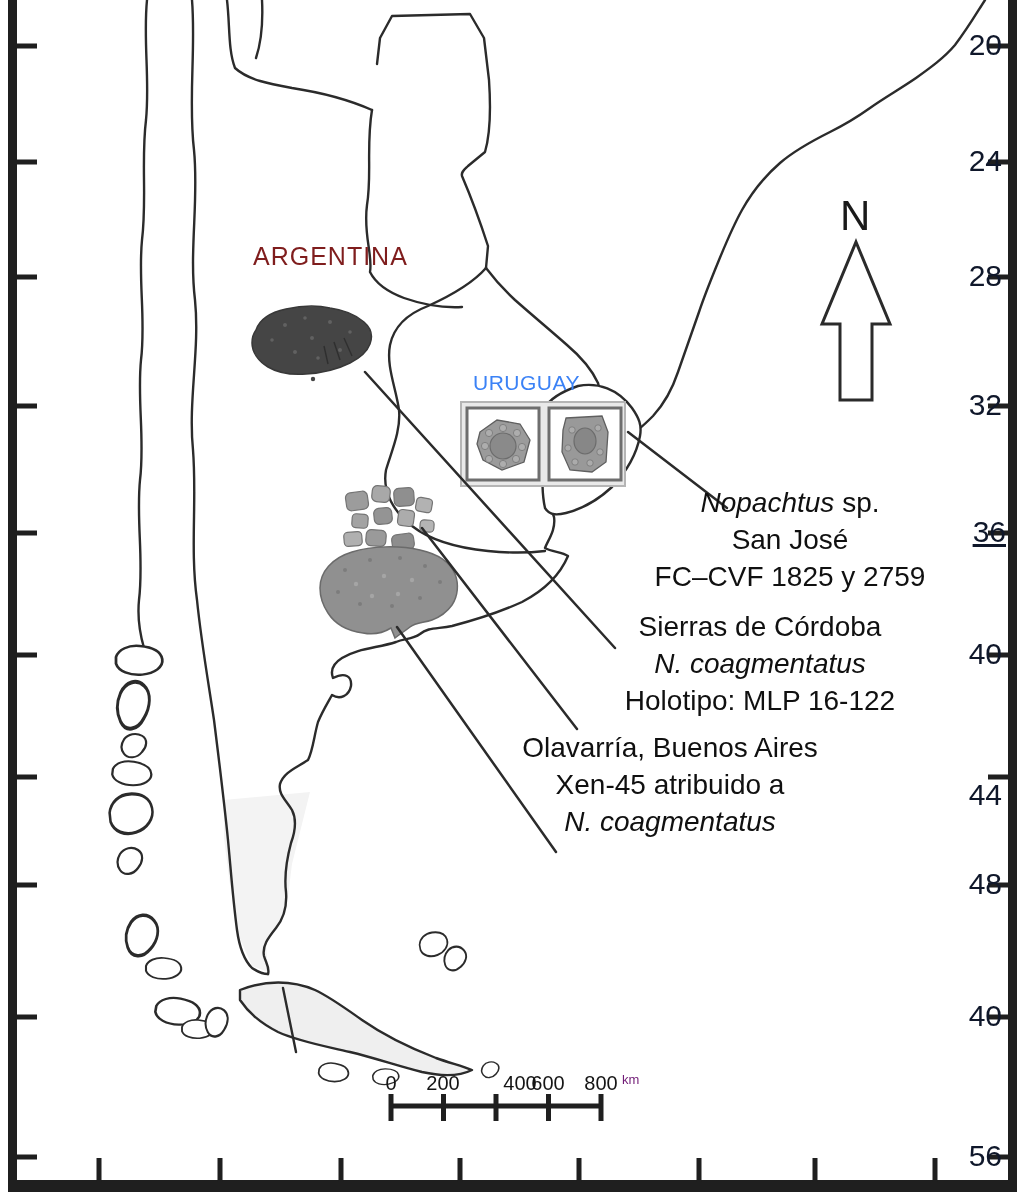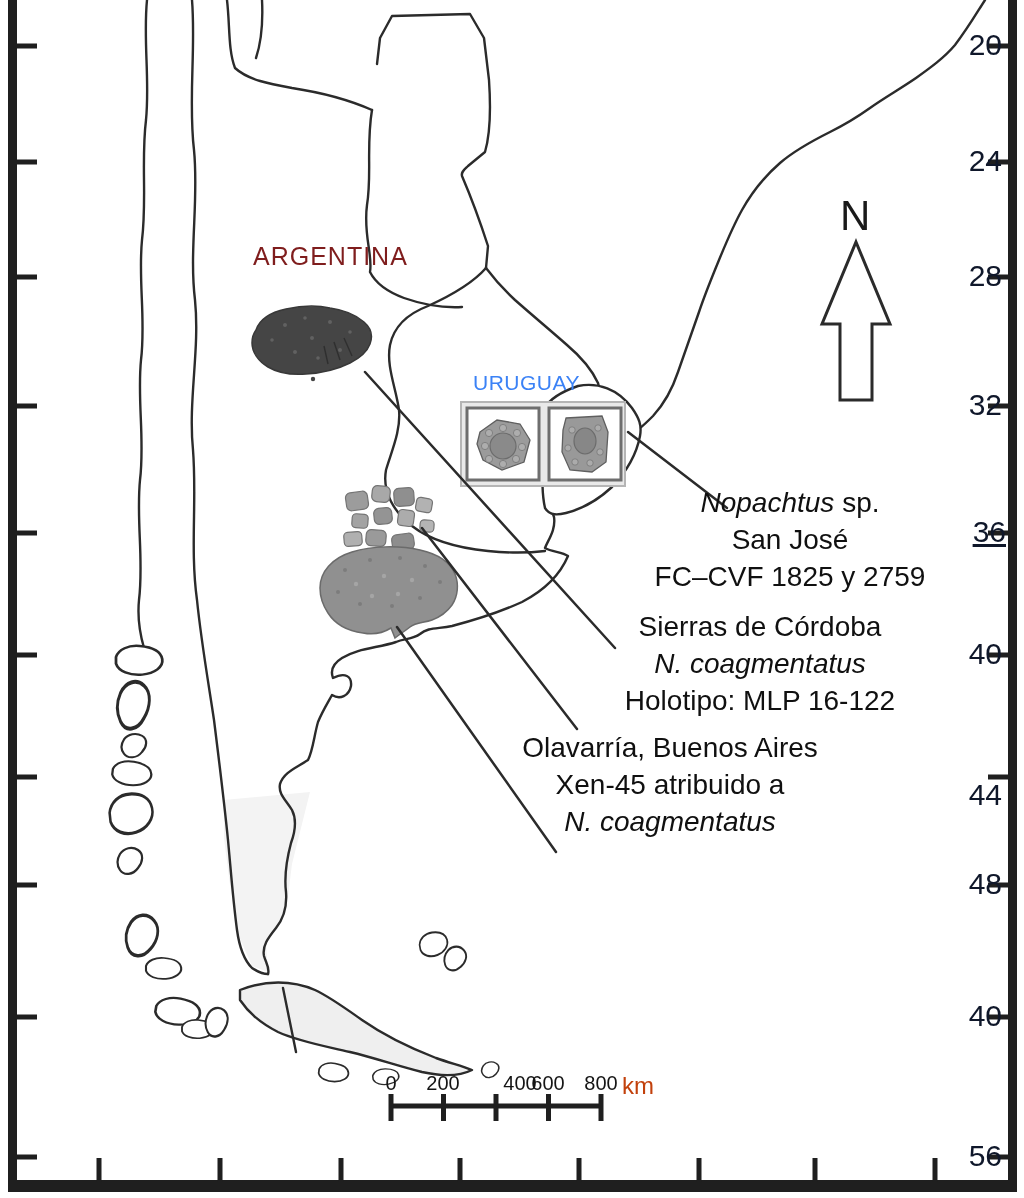--- a/index.html
+++ b/index.html
@@ -7,21 +7,21 @@
     position:relative;width:1024px;height:1198px;background:#ffffff;
     font-family:"Liberation Sans",sans-serif;color:#111;overflow:hidden;
   }
   .abs{position:absolute;}
   svg{position:absolute;left:0;top:0;}
   .country-label{font-size:25px;letter-spacing:1px;color:#7f1d1d;}
   .uruguay-label{font-size:21px;letter-spacing:.5px;color:#3b82f6;}
   .north-label{font-size:42px;color:#1a1a1a;}
   .lat-label{font-size:30px;color:#0f172a;width:62px;text-align:right;}
   .scale-label{font-size:20px;color:#141414;width:60px;text-align:center;margin-left:-30px;}
-  .scale-unit{font-size:24px;color:#c2410c;}
+  .scale-unit{font-size:13px;color:#701a75;}
   .callout{position:absolute;text-align:center;font-size:28px;line-height:37px;color:#101010;}
   .callout .it{font-style:italic;}
 </style>
 </head>
 <body>
 
 <div class="canvas">
 
   <svg width="1024" height="1198" viewBox="0 0 1024 1198">
     <defs>

